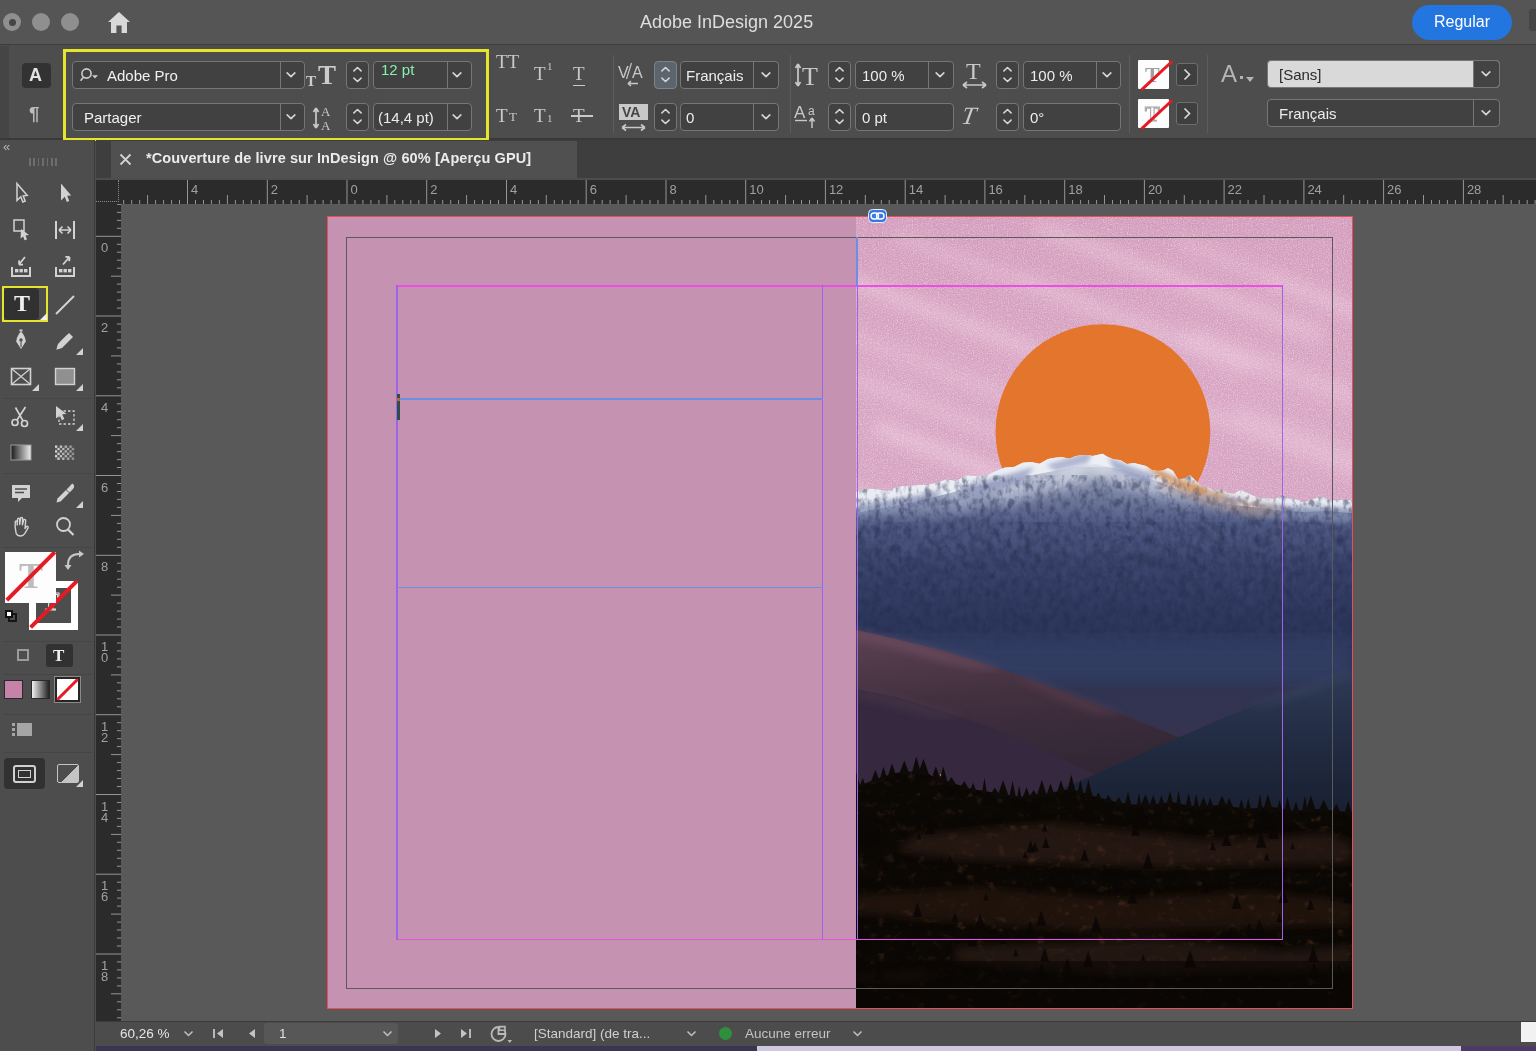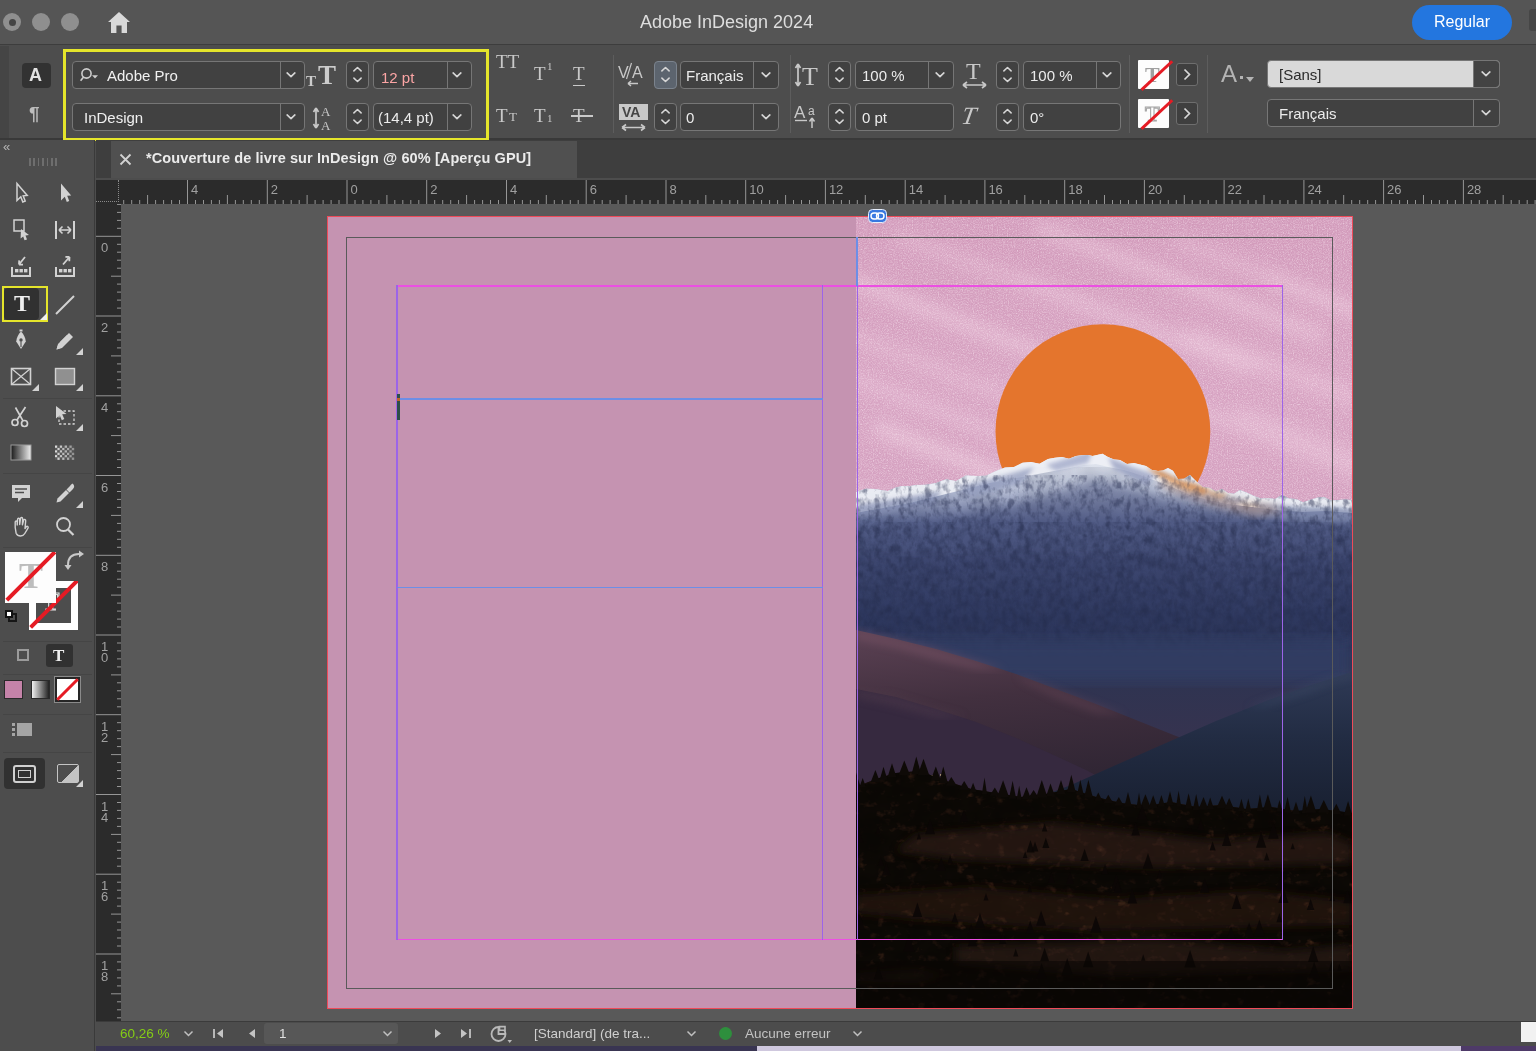--- a/index.html
+++ b/index.html
@@ -5,41 +5,41 @@
 .abs{position:absolute}
 </style></head><body>
 <div class="abs" style="left:0;top:0;width:1536px;height:45px;background:#555555;border-bottom:1px solid #3d3d3d"></div>
 <div class="abs" style="left:3px;top:13px;width:18px;height:18px;border-radius:50%;background:#8f8f8f"></div>
 <div class="abs" style="left:32px;top:13px;width:18px;height:18px;border-radius:50%;background:#8f8f8f"></div>
 <div class="abs" style="left:61px;top:13px;width:18px;height:18px;border-radius:50%;background:#8f8f8f"></div>
 <div class="abs" style="left:9px;top:19px;width:7px;height:7px;border-radius:50%;background:#454545"></div>
 <svg class="abs" style="left:105px;top:9px" width="28" height="27" viewBox="0 0 28 27">
 <path d="M14 3 L25 13 L22 13 L22 24 L16.6 24 L16.6 16.5 L11.4 16.5 L11.4 24 L6 24 L6 13 L3 13 Z" fill="#d9d9d9"></path>
   </svg>
-<div class="abs" style="left:640px;top:12px;font:400 18px 'Liberation Sans',sans-serif;color:#dedede;letter-spacing:0;white-space:nowrap">Adobe InDesign 2024</div>
+<div class="abs" style="left:640px;top:12px;font:400 18px 'Liberation Sans',sans-serif;color:#dedede;letter-spacing:0;white-space:nowrap">Adobe InDesign 2025</div>
 <div class="abs" style="left:1412px;top:5px;width:100px;height:35px;border-radius:17.5px;background:#2376df;color:#fff;font-size:16px;text-align:center;line-height:34px">Regular</div>
 <div class="abs" style="left:1529px;top:9px;width:7px;height:22px;background:#464646;border-radius:3px 0 0 3px"></div>
 <div class="abs" style="left:0;top:46px;width:1536px;height:94px;background:#4d4d4d;border-bottom:2px solid #393939"></div>
 <div class="abs" style="left:0;top:46px;width:9px;height:92px;background:#454545"></div>
 <div class="abs" style="left:22px;top:63px;width:29px;height:25px;background:#323232;border-radius:4px"></div>
 <div class="abs" style="left:29px;top:65px;font:700 18px 'Liberation Sans',sans-serif;color:#e2e2e2;letter-spacing:0;white-space:nowrap">A</div>
 <div class="abs" style="left:29px;top:103px;font:700 19px 'Liberation Sans',sans-serif;color:#bcbcbc;letter-spacing:0;white-space:nowrap">¶</div>
 <div class="abs" style="left:63px;top:49px;width:426px;height:92px;border:3px solid #e5e52b"></div>
 <div class="abs" style="left:72px;top:61px;width:233px;height:28px;background:#414141;border:1px solid #767676;border-radius:4px"></div>
 <div class="abs" style="left:280px;top:62px;width:1px;height:26px;background:#767676"></div>
 <svg class="abs" style="left:286px;top:72px" width="10" height="6" viewBox="0 0 10 6.2">
     <path d="M1 1 L5 4.8 L9 1" stroke="#d6d6d6" stroke-width="1.7" fill="none" stroke-linecap="round" stroke-linejoin="round"></path>
   </svg>
 <div class="abs" style="left:107px;top:67px;font:400 15px 'Liberation Sans',sans-serif;color:#f0f0f0;letter-spacing:0;white-space:nowrap">Adobe Pro</div>
 <div class="abs" style="left:72px;top:103px;width:233px;height:28px;background:#414141;border:1px solid #767676;border-radius:4px"></div>
 <div class="abs" style="left:280px;top:104px;width:1px;height:26px;background:#767676"></div>
 <svg class="abs" style="left:286px;top:114px" width="10" height="6" viewBox="0 0 10 6.2">
     <path d="M1 1 L5 4.8 L9 1" stroke="#d6d6d6" stroke-width="1.7" fill="none" stroke-linecap="round" stroke-linejoin="round"></path>
   </svg>
-<div class="abs" style="left:84px;top:109px;font:400 15px 'Liberation Sans',sans-serif;color:#f0f0f0;letter-spacing:0;white-space:nowrap">InDesign</div>
+<div class="abs" style="left:84px;top:109px;font:400 15px 'Liberation Sans',sans-serif;color:#f0f0f0;letter-spacing:0;white-space:nowrap">Partager</div>
 <svg class="abs" style="left:79px;top:67px" width="22" height="17" viewBox="0 0 22 17">
 <circle cx="7.5" cy="6.5" r="4.6" fill="none" stroke="#cdcdcd" stroke-width="1.6"></circle>
 <path d="M4.6 9.9 L1.6 13.8" stroke="#cdcdcd" stroke-width="1.6"></path>
 <path d="M13 8.2 L19 8.2 L16 11.6 Z" fill="#cdcdcd"></path>
   </svg>
 <div class="abs" style="left:318px;top:60px;font:700 27px 'Liberation Serif',serif;color:#cccccc;letter-spacing:0;white-space:nowrap">T</div>
 <div class="abs" style="left:306px;top:73px;font:700 15px 'Liberation Serif',serif;color:#cccccc;letter-spacing:0;white-space:nowrap">T</div>
 <svg class="abs" style="left:311px;top:104px" width="30" height="28" viewBox="0 0 30 28">
 <path d="M5 4 L5 24 M5 4 L2.5 8 M5 4 L7.5 8 M5 24 L2.5 20 M5 24 L7.5 20" stroke="#c8c8c8" stroke-width="1.7" fill="none"></path>
 <text x="10" y="12" font-family="Liberation Serif" font-size="13" fill="#c8c8c8">A</text>
@@ -57,21 +57,21 @@
     <path d="M1 5.2 L5 1.4 L9 5.2" stroke="#d6d6d6" stroke-width="1.7" fill="none" stroke-linecap="round" stroke-linejoin="round"></path>
   </svg>
 <svg class="abs" style="left:353px;top:119px" width="9" height="6" viewBox="0 0 10 6.2">
     <path d="M1 1 L5 4.8 L9 1" stroke="#d6d6d6" stroke-width="1.7" fill="none" stroke-linecap="round" stroke-linejoin="round"></path>
   </svg>
 <div class="abs" style="left:373px;top:61px;width:99px;height:28px;background:#414141;border:1px solid #767676;border-radius:4px"></div>
 <div class="abs" style="left:447px;top:62px;width:1px;height:26px;background:#767676"></div>
 <svg class="abs" style="left:452px;top:72px" width="10" height="6" viewBox="0 0 10 6.2">
     <path d="M1 1 L5 4.8 L9 1" stroke="#d6d6d6" stroke-width="1.7" fill="none" stroke-linecap="round" stroke-linejoin="round"></path>
   </svg>
-<div class="abs" style="left:381px;top:69px;font:400 15px 'Liberation Sans',sans-serif;color:#fca5a5;letter-spacing:0;white-space:nowrap">12 pt</div>
+<div class="abs" style="left:381px;top:61px;font:400 15px 'Liberation Sans',sans-serif;color:#86efac;letter-spacing:0;white-space:nowrap">12 pt</div>
 <div class="abs" style="left:373px;top:103px;width:99px;height:28px;background:#414141;border:1px solid #767676;border-radius:4px"></div>
 <div class="abs" style="left:447px;top:104px;width:1px;height:26px;background:#767676"></div>
 <svg class="abs" style="left:452px;top:114px" width="10" height="6" viewBox="0 0 10 6.2">
     <path d="M1 1 L5 4.8 L9 1" stroke="#d6d6d6" stroke-width="1.7" fill="none" stroke-linecap="round" stroke-linejoin="round"></path>
   </svg>
 <div class="abs" style="left:378px;top:109px;font:400 15px 'Liberation Sans',sans-serif;color:#ececec;letter-spacing:0;white-space:nowrap">(14,4 pt)</div>
 <div class="abs" style="left:496px;top:51px;font:400 19px 'Liberation Serif',serif;color:#c9c9c9;letter-spacing:0;white-space:nowrap">TT</div>
 <div class="abs" style="left:534px;top:63px;font:400 19px 'Liberation Serif',serif;color:#c9c9c9;letter-spacing:0;white-space:nowrap">T</div>
 <div class="abs" style="left:547px;top:60px;font:400 11px 'Liberation Serif',serif;color:#c9c9c9;letter-spacing:0;white-space:nowrap">1</div>
 <div class="abs" style="left:573px;top:63px;font:400 19px 'Liberation Serif',serif;color:#c9c9c9;border-bottom:1.5px solid #c9c9c9;padding-bottom:0px">T</div>
@@ -732,21 +732,21 @@
     <text x="5" y="606.5" font-family="Liberation Sans" font-size="13" fill="#a0a0a0">1</text>
     <text x="5" y="617.5" font-family="Liberation Sans" font-size="13" fill="#a0a0a0">4</text>
     <text x="5" y="686.2" font-family="Liberation Sans" font-size="13" fill="#a0a0a0">1</text>
     <text x="5" y="697.2" font-family="Liberation Sans" font-size="13" fill="#a0a0a0">6</text>
     <text x="5" y="766.0" font-family="Liberation Sans" font-size="13" fill="#a0a0a0">1</text>
     <text x="5" y="777.0" font-family="Liberation Sans" font-size="13" fill="#a0a0a0">8</text>
   </svg>
 <div class="abs" style="left:96px;top:180px;width:25px;height:24px;background:#2b2b2b"></div>
 <div class="abs" style="left:96px;top:180px;width:23px;height:22px;border-right:1px dotted #8a8a8a;border-bottom:1px dotted #8a8a8a"></div>
 <div class="abs" style="left:96px;top:1021px;width:1440px;height:25px;background:#4c4c4c;border-top:1px solid #3b3b3b"></div>
-<div class="abs" style="left:120px;top:1026px;font:400 13.5px 'Liberation Sans';color:#84cc16">60,26 %</div>
+<div class="abs" style="left:120px;top:1026px;font:400 13.5px 'Liberation Sans';color:#e5e5e5">60,26 %</div>
 <svg class="abs" style="left:183px;top:1030px" width="11" height="7" viewBox="0 0 11 7">
     <path d="M1.5 1.5 L5.5 5.5 L9.5 1.5" stroke="#c0c0c0" stroke-width="1.5" fill="none"></path>
   </svg>
 <svg class="abs" style="left:212px;top:1027px" width="13" height="13" viewBox="0 0 13 13">
     <path d="M2 2 L2 11" stroke="#c4c4c4" stroke-width="1.8"></path>
     <path d="M11 2 L5 6.5 L11 11 Z" fill="#c4c4c4"></path>
   </svg>
 <svg class="abs" style="left:246px;top:1027px" width="11" height="13" viewBox="0 0 11 13">
     <path d="M9 2 L3 6.5 L9 11 Z" fill="#c4c4c4"></path>
   </svg>

